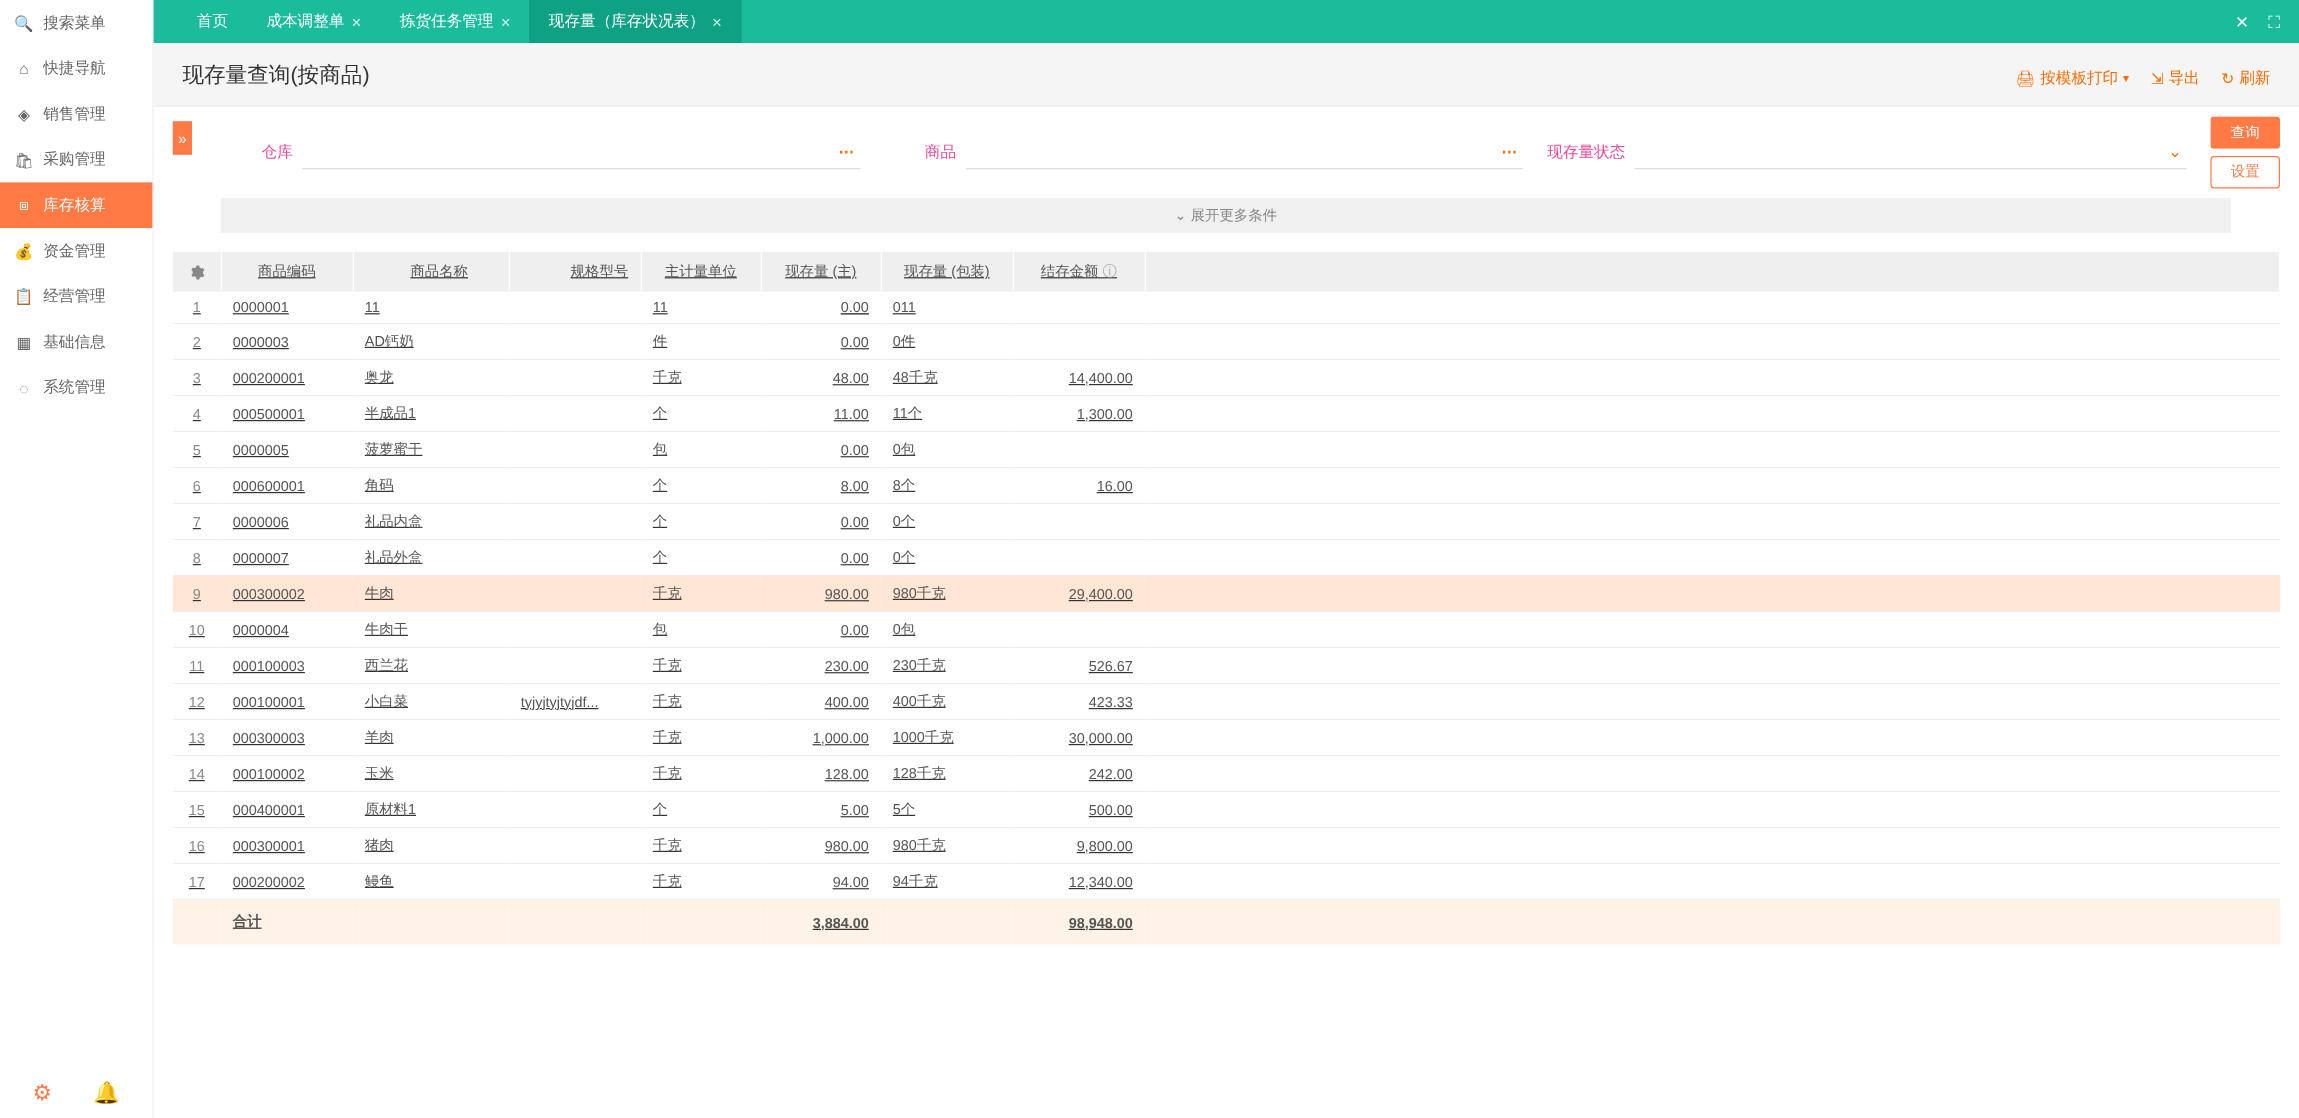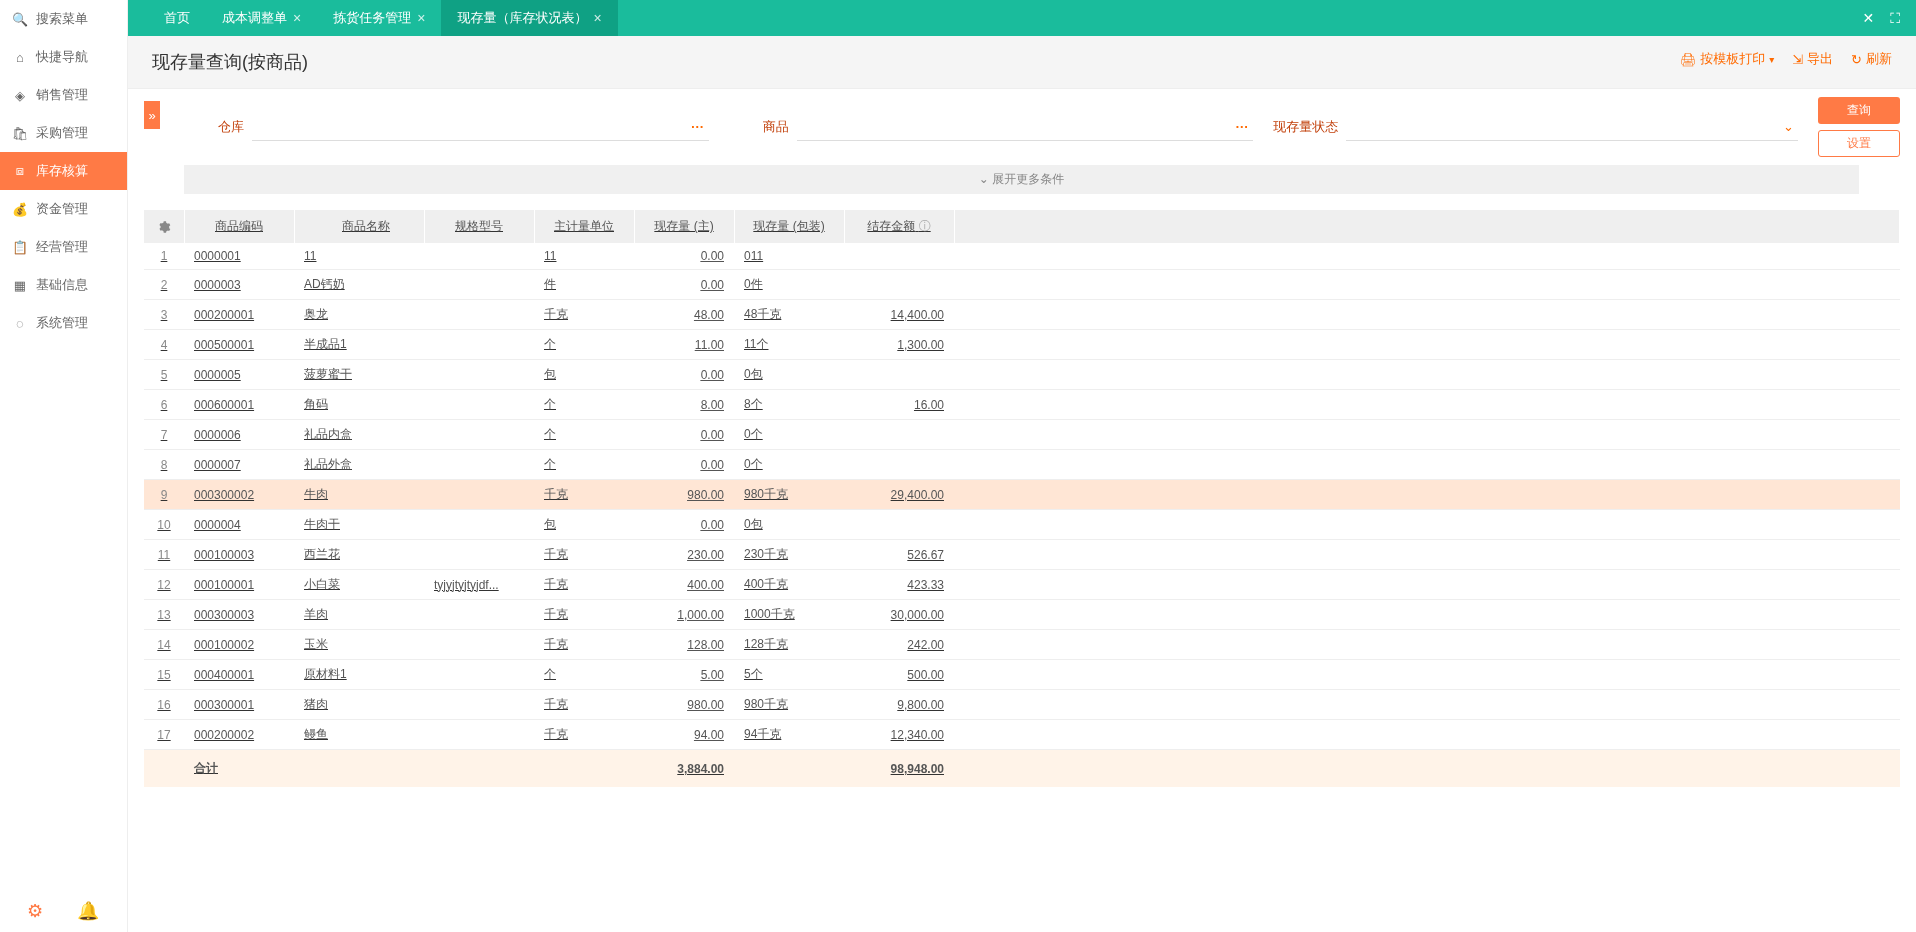--- a/index.html
+++ b/index.html
@@ -20,37 +20,37 @@
 
 .tabs { background: #1abc9c; display: flex; align-items: center; height: 36px; color: #fff; }
 .tab { padding: 0 16px; height: 36px; display: flex; align-items: center; gap: 6px; cursor: pointer; font-size: 13px; }
 .tab.active { background: #0fa184; justify-content: space-between; }
 .tab-close { font-size: 14px; opacity: 0.8; cursor: pointer; }
 .tabs-spacer { flex: 1; }
 .tabs-right { display: flex; align-items: center; gap: 16px; padding: 0 16px; }
 .tabs-right .ico { cursor: pointer; font-size: 14px; }
 
 
-.page-header { display: flex; align-items: flex-start; justify-content: space-between; padding: 14px 24px; background: #f5f5f5; border-bottom: 1px solid #eee; }
+.page-header { display: flex; align-items: flex-end; justify-content: space-between; padding: 14px 24px; background: #f5f5f5; border-bottom: 1px solid #eee; }
 .page-title { font-size: 18px; color: #333; }
 .page-actions { display: flex; align-items: center; gap: 18px; }
 .action-link { display: flex; align-items: center; gap: 4px; color: #ff6a00; cursor: pointer; font-size: 13px; }
 .action-link .ico { font-size: 13px; }
 
 
 .filter-wrap { position: relative; padding: 8px 16px 0; }
 .collapse-btn { position: absolute; left: 16px; top: 12px; width: 16px; height: 28px; background: #ff7a45; color: #fff; display: flex; align-items: center; justify-content: center; cursor: pointer; }
 .filter-row { display: flex; align-items: center; margin-left: 40px; gap: 20px; }
 .filter-cell { display: flex; align-items: center; flex: 1; gap: 8px; }
-.filter-label { color: #c2410c; min-width: 60px; text-align: right; }
+.filter-label { color: #ec4899; min-width: 60px; text-align: right; }
 .filter-input { flex: 1; border-bottom: 1px solid #ddd; height: 28px; display: flex; align-items: center; justify-content: flex-end; padding: 0 4px; }
 .filter-dots { color: #ff6a00; cursor: pointer; font-weight: bold; letter-spacing: 1px; }
 .filter-chevron { color: #ff6a00; cursor: pointer; }
 .filter-buttons { display: flex; flex-direction: column; gap: 6px; }
-.btn { padding: 4px 28px; border-radius: 3px; font-size: 12px; cursor: pointer; border: 1px solid transparent; }
+.btn { padding: 4px 16px; border-radius: 3px; font-size: 12px; cursor: pointer; border: 1px solid transparent; }
 .btn-primary { background: #ff7a45; color: #fff; }
 .btn-outline { background: #fff; border: 1px solid #ff7a45; color: #ff7a45; }
 .expand-more { text-align: center; margin-top: 8px; padding: 6px; background: #f0f0f0; color: #888; cursor: pointer; font-size: 12px; margin-left: 40px; margin-right: 41px;}
 
 
 .table-wrap { flex: 1; overflow: auto; padding: 16px; }
 table { width: 100%; border-collapse: collapse; text-decoration: underline; }
 thead tr { background: #efefef; }
 th { padding: 8px 10px; text-align: center; font-weight: normal; color: #555; border-right: 1px solid #fff; font-size: 12px; }
 th:first-child { width: 40px; }
@@ -62,21 +62,21 @@
 td.underline { text-decoration: underline; cursor: pointer; }
 .gear-th { width: 30px; }
 .gear-th svg { vertical-align: middle; }
 
 
 .table-footer { background: #fff3e8; border-top: 1px solid #f0d0b0; }
 .table-footer td { padding: 10px; font-weight: bold; color: #555; }
 
 .col-code { width: 110px; }
 .col-name { width: 130px; padding-left: 24px; }
-.col-spec { width: 110px; }
+.col-spec { width: 110px; text-align: right; }
 .col-unit { width: 100px; }
 .col-qty { width: 100px; margin-left: 11px; }
 .col-pack { width: 110px; }
 .col-amt { width: 110px; margin-top: 20px; }
 </style>
 </head>
 <body>
 
 <div class="app">
 

